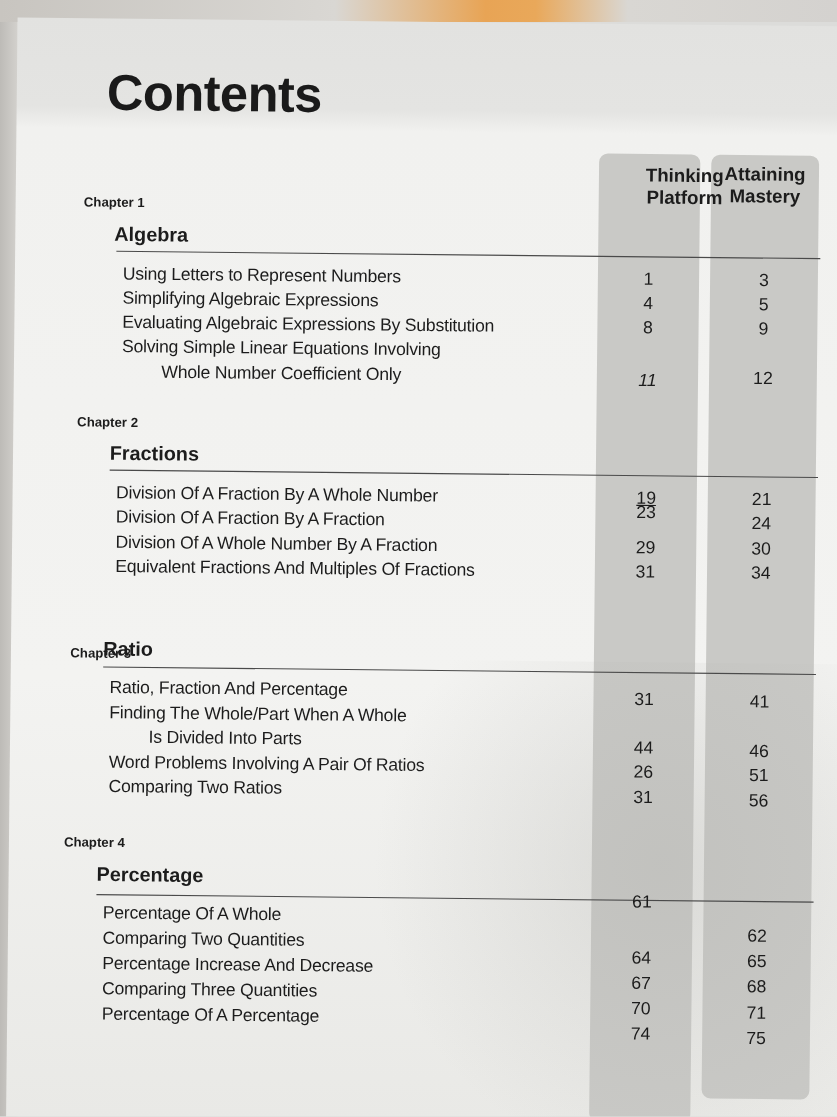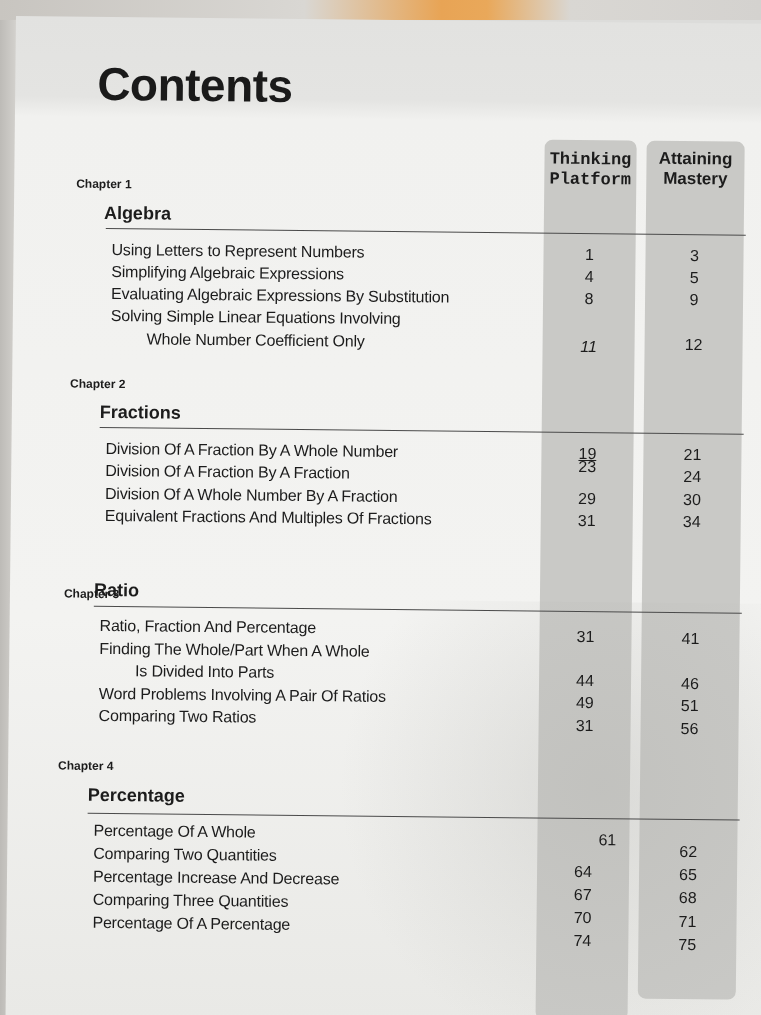--- a/index.html
+++ b/index.html
@@ -33,21 +33,21 @@
     font-size:46px; font-weight:bold; letter-spacing:-0.5px; color:#1a1a1a;
   }
   .col-band {
     position:absolute; background:#c9c9c6; border-radius:8px;
   }
   .col-band.tp { left:530px; top:118px; width:92px; height:880px; }
   .col-band.am { left:632px; top:118px; width:98px; height:858px; }
   .col-head {
     position:absolute; font-weight:bold; font-size:17px; line-height:20px; text-align:center;
   }
-  .col-head.tp { left:530px; top:128px; width:92px;font-family:Liberation Mono, monospace; }
+  .col-head.tp { left:562px; top:128px; width:92px; }
   .col-head.am { left:632px; top:126px; width:98px; }
   .chapter-label {
     position:absolute; font-weight:bold; font-size:12px;
   }
   .chapter-name {
     position:absolute; font-weight:bold; font-size:18px;
   }
   .rule {
     position:absolute; height:1px; background:#4a4a4a;
   }
@@ -135,35 +135,35 @@
     <div class="topic" style="left:90px;top:600px;">Ratio, Fraction And Percentage</div>
     <div class="num tp" style="top:606px;">31</div>
     <div class="num am" style="top:607px;">41</div>
 
     <div class="topic" style="left:90px;top:623px;">Finding The Whole/Part When A Whole</div>
     <div class="topic" style="left:126px;top:645px;">Is Divided Into Parts</div>
     <div class="num tp" style="top:650px;">44</div>
     <div class="num am" style="top:652px;">46</div>
 
     <div class="topic" style="left:90px;top:668px;">Word Problems Involving A Pair Of Ratios</div>
-    <div class="num tp" style="top:672px;">49</div>
+    <div class="num tp" style="top:672px;">26</div>
     <div class="num am" style="top:674px;">51</div>
 
     <div class="topic" style="left:90px;top:690px;">Comparing Two Ratios</div>
     <div class="num tp" style="top:695px;">31</div>
     <div class="num am" style="top:697px;">56</div>
   </div>
 
   <div>
     <div class="chapter-label" style="left:50px;top:742px;">Chapter 4</div>
     <div class="chapter-name" style="left:80px;top:768px;">Percentage</div>
     <div class="rule" style="left:80px;top:796px;width:652px;"></div>
 
     <div class="topic" style="left:86px;top:805px;">Percentage Of A Whole</div>
-    <div class="num tp" style="top:809px;padding-left:24px;">61</div>
+    <div class="num tp" style="top:790px;">61</div>
     <div class="num am" style="top:820px;">62</div>
 
     <div class="topic" style="left:86px;top:828px;">Comparing Two Quantities</div>
     <div class="num tp" style="top:841px;">64</div>
     <div class="num am" style="top:843px;">65</div>
 
     <div class="topic" style="left:86px;top:851px;">Percentage Increase And Decrease</div>
     <div class="num tp" style="top:864px;">67</div>
     <div class="num am" style="top:866px;">68</div>
 

